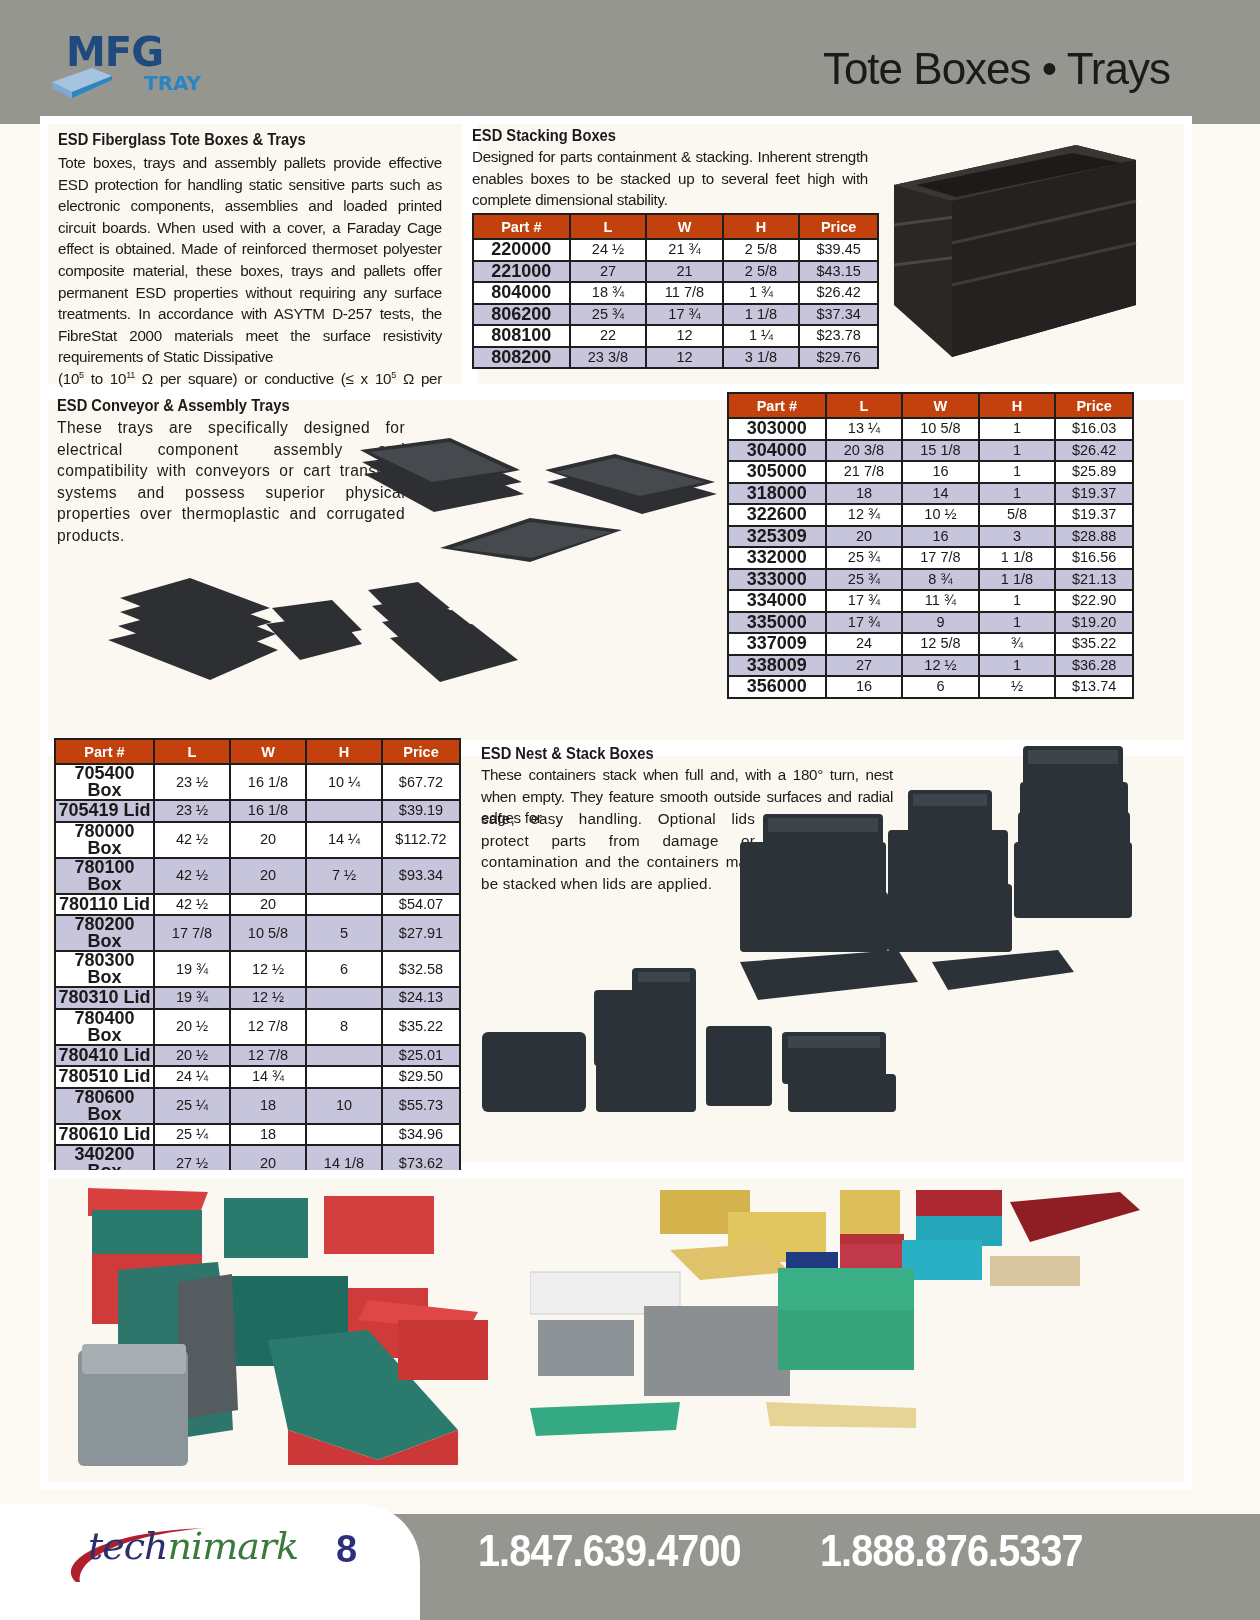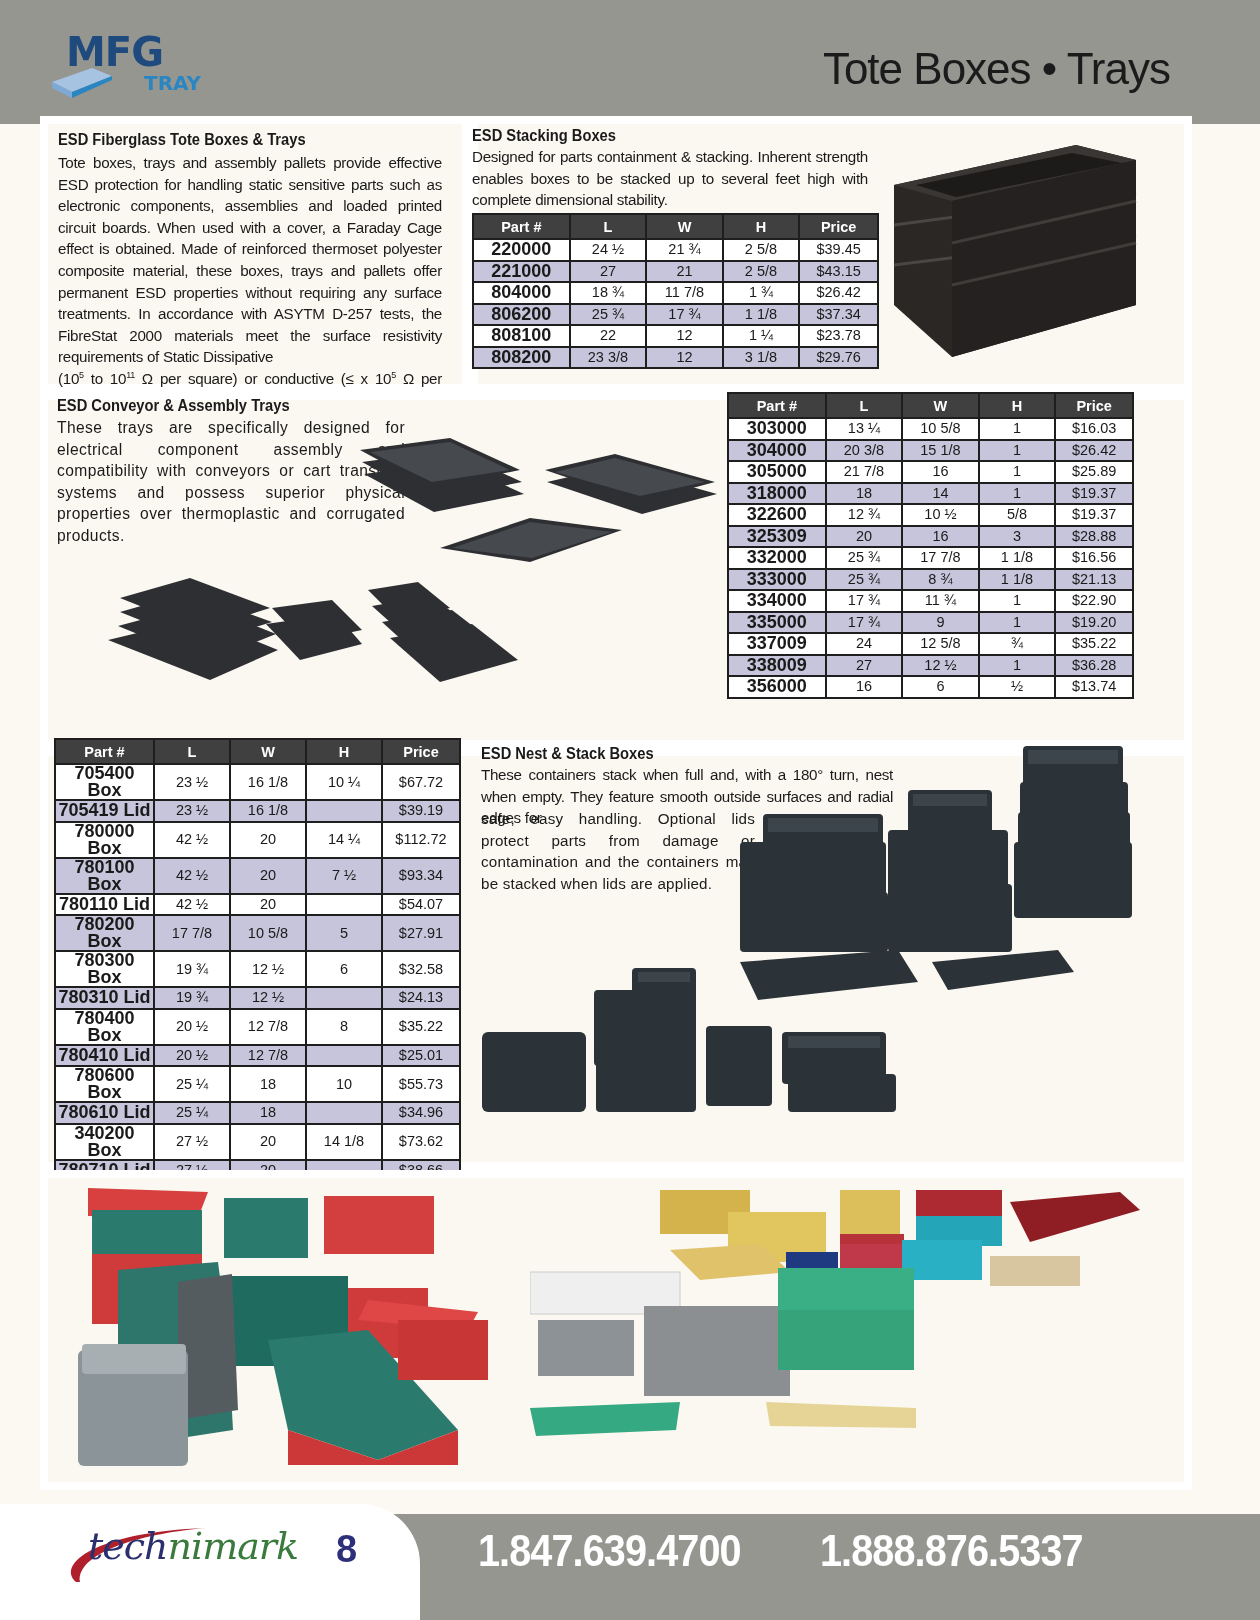--- a/index.html
+++ b/index.html
@@ -21,21 +21,21 @@
   .p3 { left: 40px; top: 392px; width: 1152px; height: 356px; }
   .p4 { left: 40px; top: 748px; width: 1152px; height: 422px; }
   .p5 { left: 40px; top: 1170px; width: 1152px; height: 320px; }
 
   .sec-title { position: absolute; font-weight: bold; font-size: 16px; color: #1a1a1a; transform: scaleX(0.92); transform-origin: left; white-space: nowrap; }
   .sec-text { position: absolute; font-size: 15.6px; line-height: 21.6px; color: #1a1a1a; text-align: justify; }
   .sec-text sup { font-size: 9px; vertical-align: super; line-height: 0; }
 
   
   table.spec { position: absolute; border-collapse: collapse; border: 2px solid #1e1e1e; font-size: 14.5px; }
-  table.spec th { background: #404040; color: #ffffff; font-weight: bold; height: 25px; border: 2px solid #1e1e1e; text-align: center; font-size: 14.5px; transform: none; }
+  table.spec th { background: #c2410c; color: #ffffff; font-weight: bold; height: 25px; border: 2px solid #1e1e1e; text-align: center; font-size: 14.5px; transform: none; }
   table.spec td { border: 2px solid #1e1e1e; text-align: center; height: 21.5px; padding: 0 2px; line-height: 17px; }
   table.spec tr:nth-child(odd) td { background: #ffffff; }
   table.spec tr:nth-child(even) td { background: #c6c5db; }
   table.spec td.part { font-weight: bold; font-size: 18px; }
   table.spec td.price { text-align: center; }
 
   
   .photo { position: absolute; }
 
   
@@ -350,20 +350,27 @@
         <td class="dim-w">12 7/8</td>
         <td class="dim-h">8</td>
         <td class="price">$35.22</td>
       </tr>
       <tr>
         <td class="part">780410 Lid</td>
         <td class="dim-l">20 ½</td>
         <td class="dim-w">12 7/8</td>
         <td class="dim-h"></td>
         <td class="price">$25.01</td>
+      </tr>
+      <tr>
+        <td class="part">780510 Lid</td>
+        <td class="dim-l">24 ¼</td>
+        <td class="dim-w">14 ¾</td>
+        <td class="dim-h"></td>
+        <td class="price">$29.50</td>
       </tr>
       <tr>
         <td class="part">780600 Box</td>
         <td class="dim-l">25 ¼</td>
         <td class="dim-w">18</td>
         <td class="dim-h">10</td>
         <td class="price">$55.73</td>
       </tr>
       <tr>
         <td class="part">780610 Lid</td>

